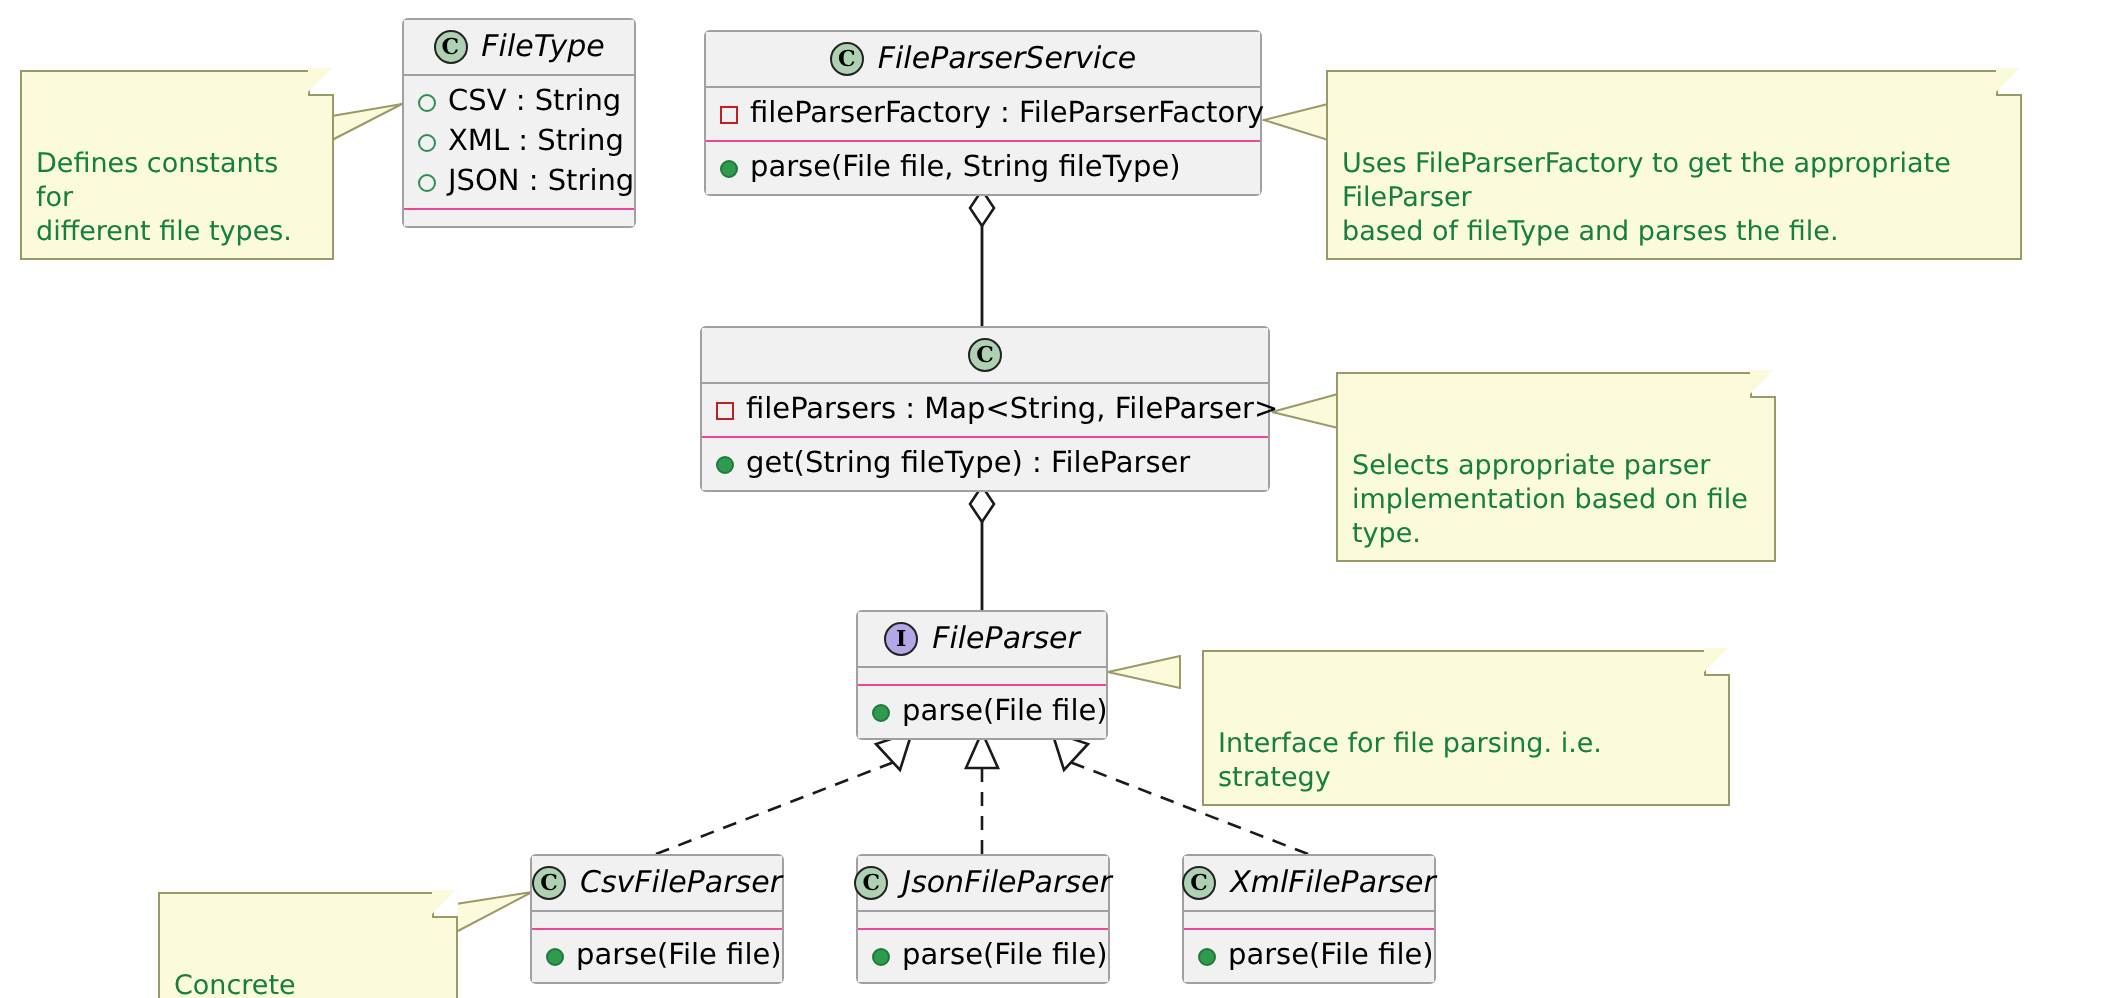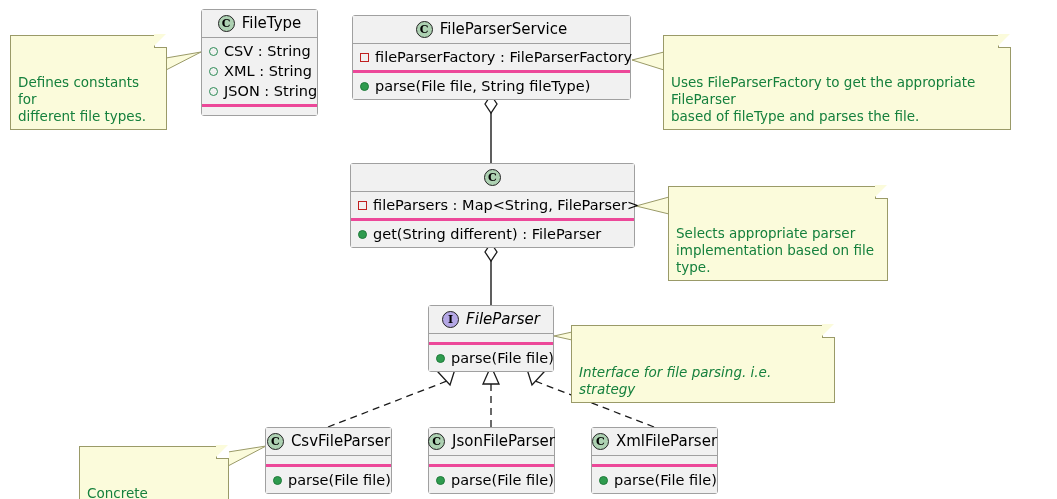--- a/index.html
+++ b/index.html
@@ -44,20 +44,21 @@
     gap: 7px;
     padding: 5px 10px 5px 10px;
     border-bottom: 1px solid #a0a0a0;
     background: #f1f1f1;
     white-space: nowrap;
   }
   .uml-name {
     font-size: 15px;
     color: #000000;
     line-height: 17px;
+    font-style: italic;
   }
   .uml-name.italic { font-style: italic; }
 
   .stereo {
     width: 17px;
     height: 17px;
     border-radius: 50%;
     border: 1.4px solid #222222;
     display: inline-flex;
     align-items: center;
@@ -66,21 +67,21 @@
     font-weight: bold;
     font-family: "DejaVu Serif", serif;
     color: #000000;
     flex: 0 0 auto;
     box-sizing: border-box;
   }
   .stereo.class-ic { background: #ADD1B2; }
   .stereo.iface-ic { background: #B4A7E5; }
 
   .uml-section {
-    border-bottom: 3px solid #ec4899;
+    border-bottom: 1px solid #ec4899;
     background: #f1f1f1;
     padding: 3px 8px 3px 7px;
   }
   .uml-section:last-child { border-bottom: none; }
   .uml-section.empty { height: 8px; padding: 0; }
 
   .member {
     display: flex;
     align-items: center;
     gap: 6px;
@@ -243,21 +244,21 @@
     </div>
     <div class="uml-section">
       <div class="member">
         <span class="vis priv-field"></span>
         <span>fileParsers : Map&lt;String, FileParser&gt;</span>
       </div>
     </div>
     <div class="uml-section">
       <div class="member">
         <span class="vis pub-method"></span>
-        <span>get(String different) : FileParser</span>
+        <span>get(String fileType) : FileParser</span>
       </div>
     </div>
   </div>
 
   <div class="uml-class" style="left:428px; top:305px; width:126px;">
     <div class="uml-header">
       <span class="stereo iface-ic">I</span>
       <span class="uml-name italic">FileParser</span>
     </div>
     <div class="uml-section empty"></div>
@@ -322,21 +323,21 @@
     <span>Uses FileParserFactory to get the appropriate FileParser
 based of fileType and parses the file.</span>
   </div>
 
   <div class="uml-note" style="left:668px; top:186px; width:220px;">
     <span class="note-fold"></span>
     <span>Selects appropriate parser
 implementation based on file type.</span>
   </div>
 
-  <div class="uml-note" style="left:571px; top:325px; width:264px;font-style:italic;">
+  <div class="uml-note" style="left:601px; top:325px; width:264px;">
     <span class="note-fold"></span>
     <span>Interface for file parsing. i.e. strategy</span>
   </div>
 
   <div class="uml-note" style="left:79px; top:446px; width:150px;">
     <span class="note-fold"></span>
     <span>Concrete Strategies</span>
   </div>
 
 </div>

